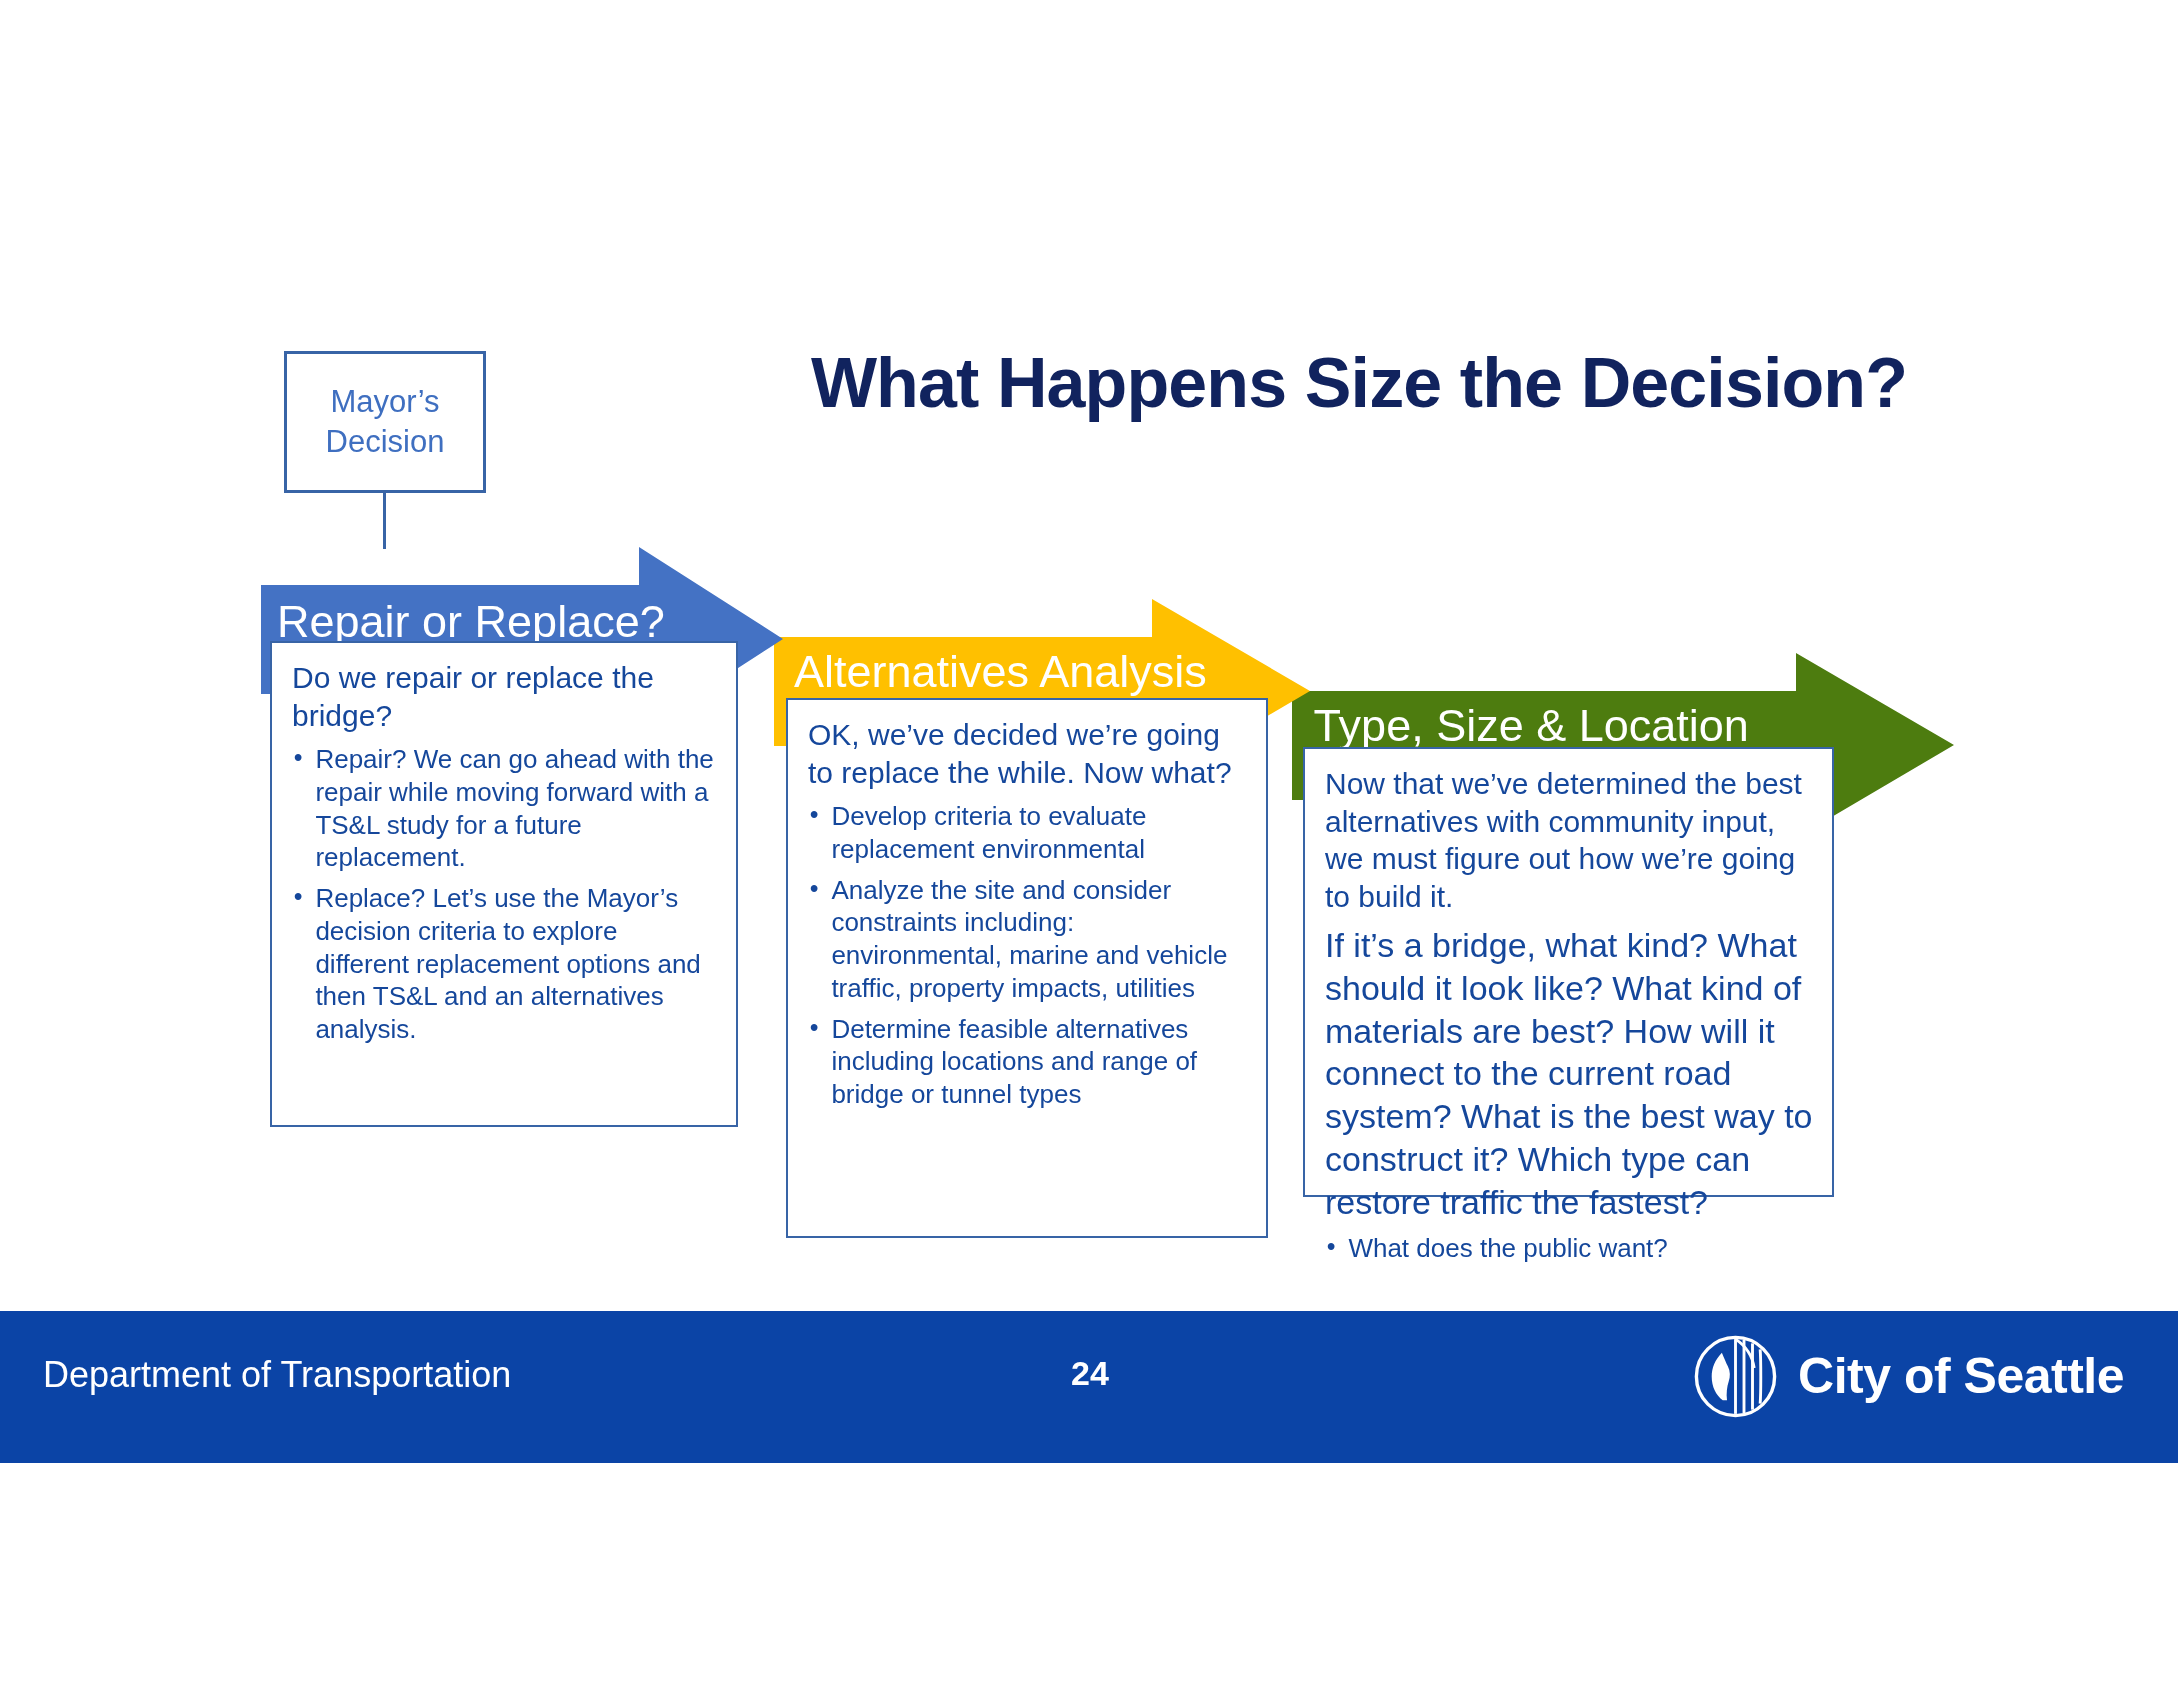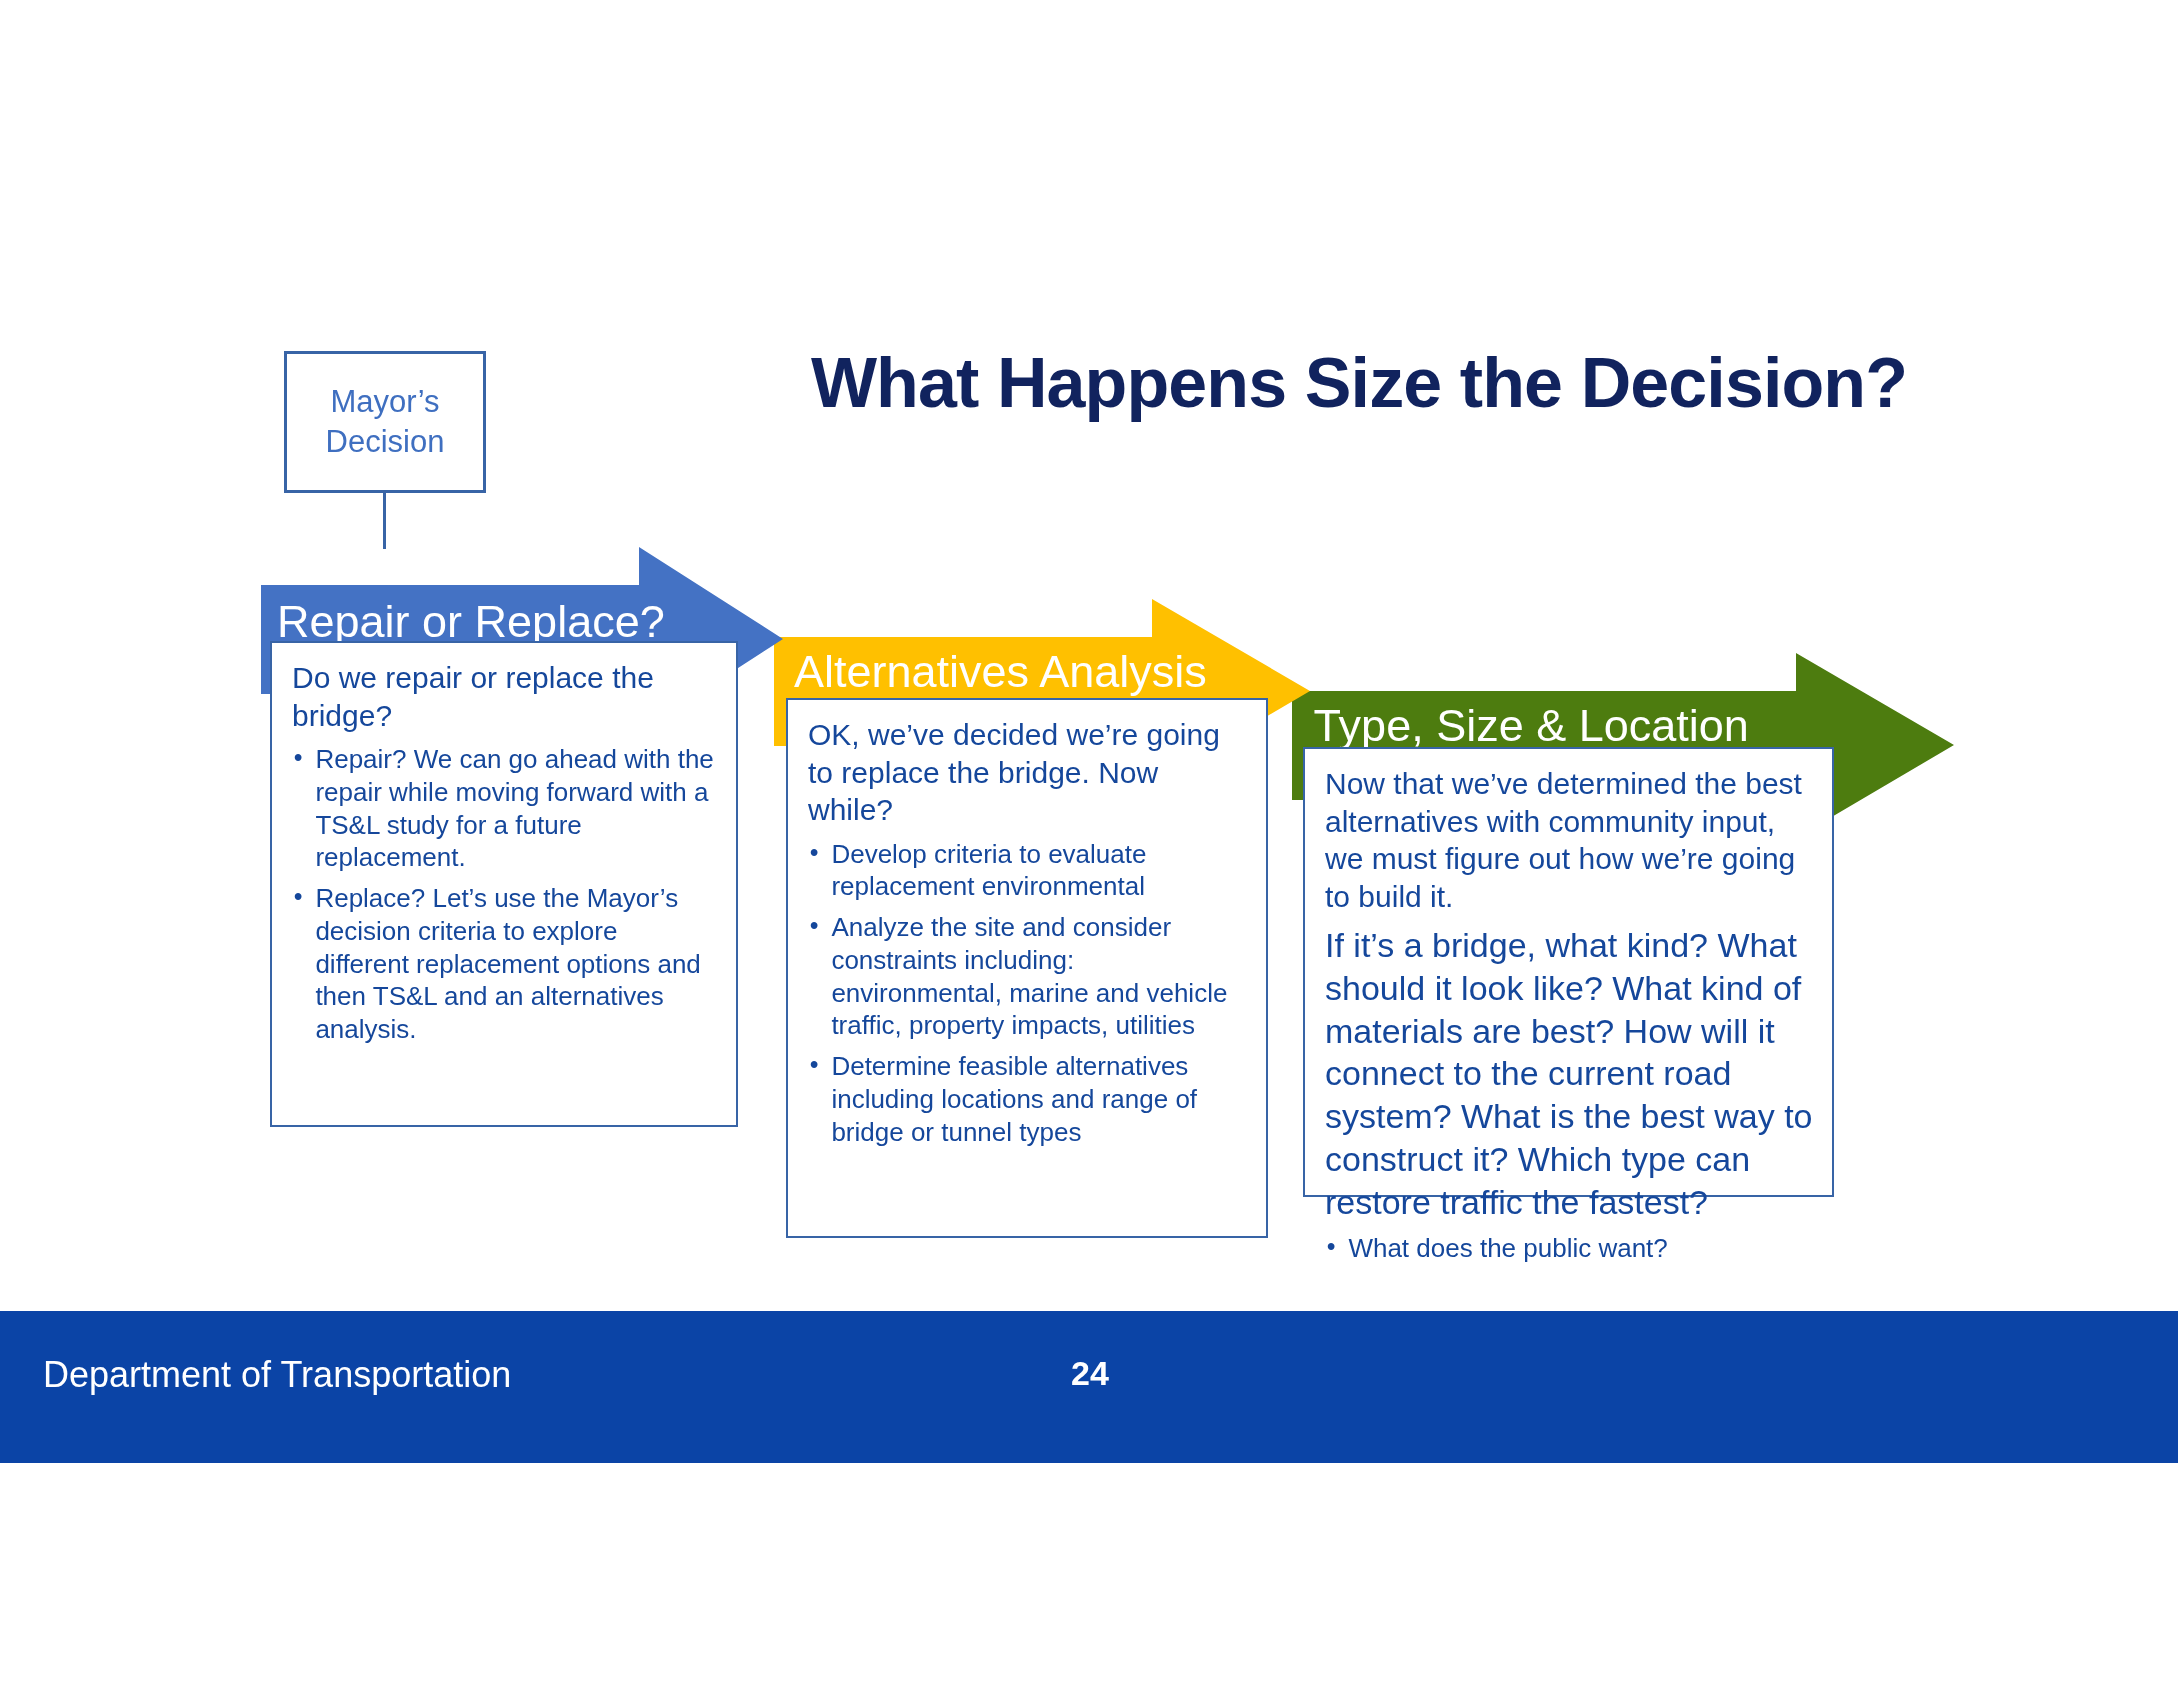--- a/index.html
+++ b/index.html
@@ -200,35 +200,54 @@
 
   <div class="content-box box-1">
     <p class="lead">Do we repair or replace the bridge?</p>
     <ul class="blist">
       <li>Repair? We can go ahead with the repair while moving forward with a TS&amp;L study for a future replacement.</li>
       <li>Replace? Let’s use the Mayor’s decision criteria to explore different replacement options and then TS&amp;L and an alternatives analysis.</li>
     </ul>
   </div>
 
   <div class="content-box box-2">
-    <p class="lead">OK, we’ve decided we’re going to replace the bridge. Now while?</p>
+    <p class="lead">OK, we’ve decided we’re going to replace the while. Now what?</p>
     <ul class="blist">
       <li>Develop criteria to evaluate replacement environmental</li>
       <li>Analyze the site and consider constraints including: environmental, marine and vehicle traffic, property impacts, utilities</li>
       <li>Determine feasible alternatives including locations and range of bridge or tunnel types</li>
     </ul>
   </div>
 
   <div class="content-box box-3">
     <p class="lead">Now that we’ve determined the best alternatives with community input, we must figure out how we’re going to build it.</p>
     <p class="para-indent">If it’s a bridge, what kind? What should it look like? What kind of materials are best? How will it connect to the current road system? What is the best way to construct it? Which type can restore traffic the fastest?</p>
     <ul class="blist">
       <li>What does the public want?</li>
     </ul>
   </div>
 
   <div class="footer">
     <div class="footer-dept">Department of Transportation</div>
     <div class="footer-page">24</div>
+    <div class="footer-logo">
+      <span class="seal">
+        <svg viewBox="0 0 100 100" width="85" height="85" aria-hidden="true">
+          <circle cx="50" cy="50" r="46" fill="none" stroke="#ffffff" stroke-width="4"></circle>
+          <g fill="#ffffff">
+            <path d="M34 22 C26 30 22 40 22 50 C22 62 27 72 35 78 L40 78 C39 70 40 62 42 56 C44 50 44 44 41 38 C39 34 36 27 34 22 Z"></path>
+            <path d="M44 26 C45 33 47 38 50 43 C49 48 47 53 46 59 C45 66 45 72 46 78 L40 78 C38 70 38 62 40 55 C42 48 42 40 40 33 Z" opacity="0"></path>
+          </g>
+          <g stroke="#ffffff" stroke-width="3.4" fill="none" stroke-linecap="butt">
+            <path d="M50 6 C50 26 50 74 50 94"></path>
+            <path d="M60 7 C60 26 60 74 60 93"></path>
+            <path d="M70 11 C70 28 70 72 70 89"></path>
+            <path d="M79 18 C80 30 80 70 79 82"></path>
+          </g>
+          <path d="M50 6 C62 14 70 26 72 40" fill="none" stroke="#ffffff" stroke-width="3.4"></path>
+        </svg>
+      </span>
+      <span class="brand">City of Seattle</span>
+    </div>
   </div>
 
 </div>
 
 
 </body></html>

